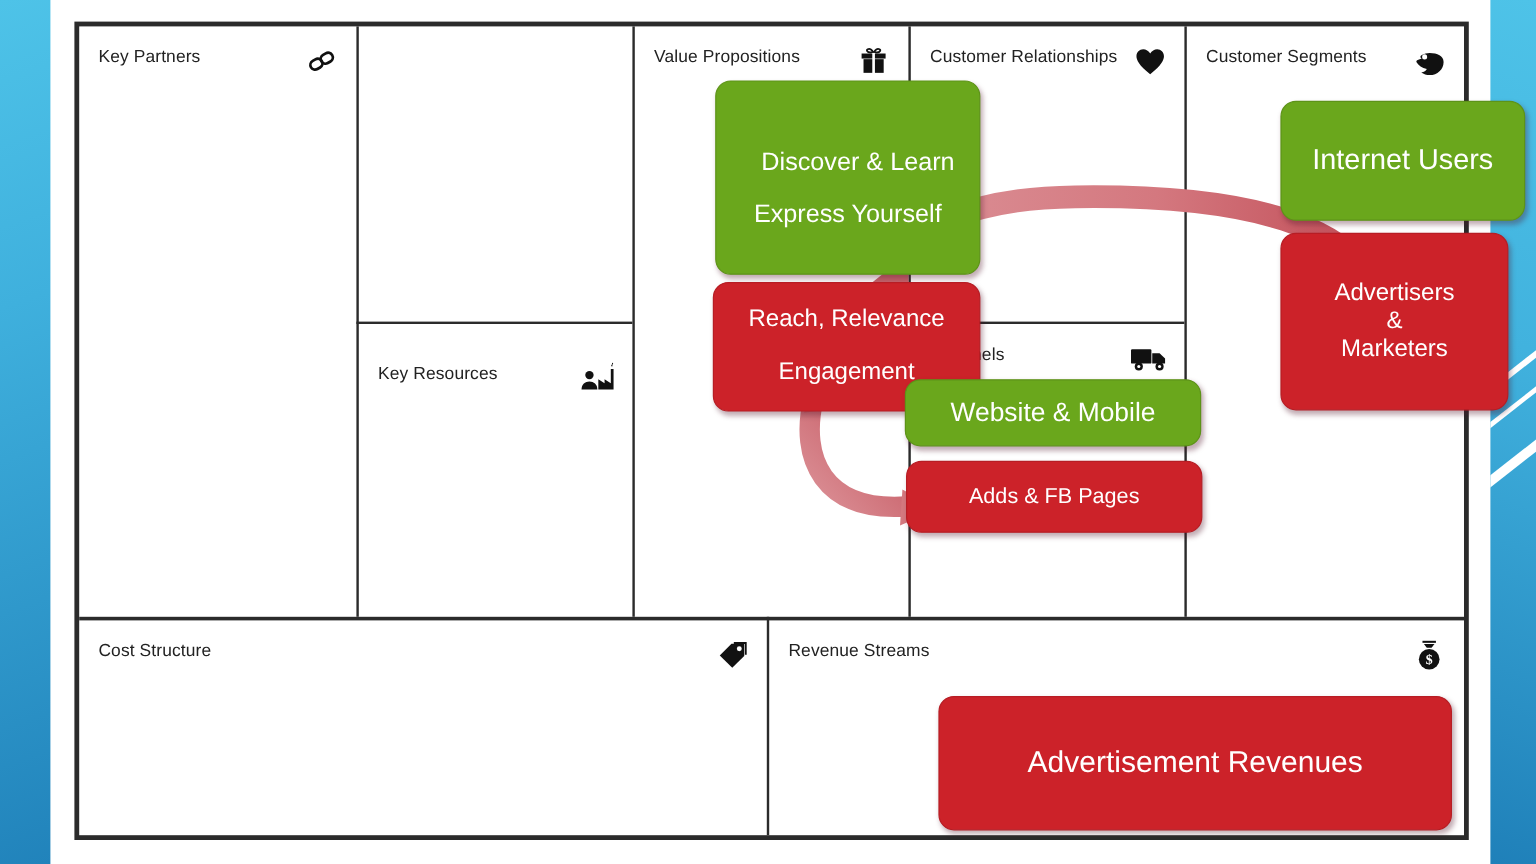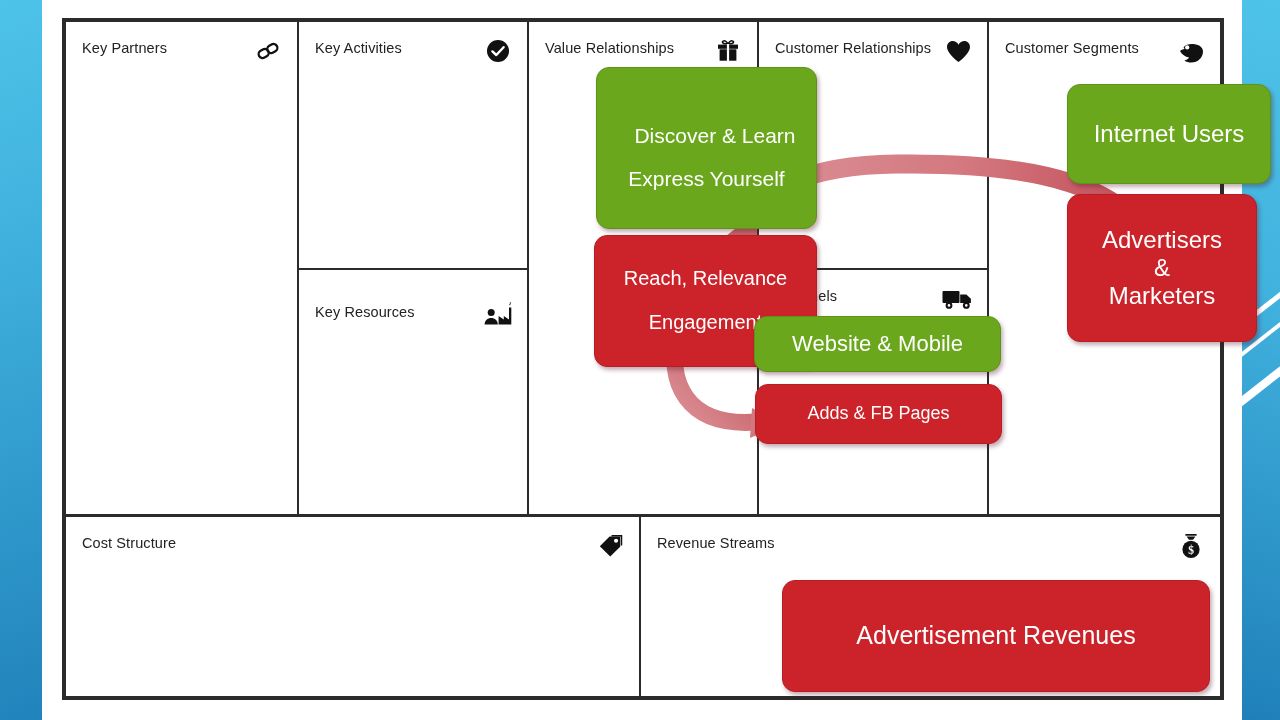--- a/index.html
+++ b/index.html
@@ -168,64 +168,55 @@
       <span class="cell-icon">
         <svg width="26" height="26" viewBox="0 0 24 24">
           <g transform="rotate(-30 12 12)" fill="none" stroke="#111" stroke-width="2.1" stroke-linecap="round">
             <rect x="2.6" y="8.4" width="9.6" height="7.2" rx="3.6"></rect>
             <rect x="11.8" y="8.4" width="9.6" height="7.2" rx="3.6"></rect>
           </g>
         </svg>
       </span>
     </div>
 
-    <div class="cell" style="left:233px; top:0; width:228px; height:246px;">
-      <span class="cell-title">Key Activities</span>
-      <span class="cell-icon">
-        <svg width="24" height="24" viewBox="0 0 24 24">
-          <circle cx="12" cy="12" r="11" fill="#111"></circle>
-          <path d="M6.4 12.4 L10.3 16 L17.6 8.2" fill="none" stroke="#fff" stroke-width="2.4" stroke-linecap="round" stroke-linejoin="round"></path>
-        </svg>
-      </span>
-    </div>
 
     <div class="cell" style="left:233px; top:264px; width:228px; height:244px;">
       <span class="cell-title">Key Resources</span>
       <span class="cell-icon">
         <svg width="30" height="26" viewBox="0 0 30 26">
           <g fill="#111">
             <circle cx="8.2" cy="10.6" r="3.5"></circle>
             <path d="M1.6 22.5 c0-4.2 3-6.6 6.6-6.6 s6.6 2.4 6.6 6.6 z"></path>
             <path d="M15.6 22.5 v-8.4 l5.2 3.3 v-3.3 l5.2 3.3 v-12 h2.3 v17.1 z"></path>
             <path d="M26.2 2.5 c1.6 -1.4 .3 -2.3 1.1 -2.5 l.7 1 c-1.3 1 -.1 1.9 -1 2.6 z"></path>
           </g>
         </svg>
       </span>
     </div>
 
     <div class="cell" style="left:463px; top:0; width:228px; height:492px;">
-      <span class="cell-title">Value Relationships</span>
+      <span class="cell-title">Value Propositions</span>
       <span class="cell-icon">
         <svg width="24" height="24" viewBox="0 0 24 24">
           <g fill="#111">
             <path d="M7.1 2.1 c1.9 -1 3.7 .7 4.5 2.3 c-1.9 .5 -4.3 .3 -5 -.9 c-.4 -.7 -.1 -1.1 .5 -1.4 z
                      M16.9 2.1 c-1.9 -1 -3.7 .7 -4.5 2.3 c1.9 .5 4.3 .3 5 -.9 c.4 -.7 .1 -1.1 -.5 -1.4 z" fill="none" stroke="#111" stroke-width="1.5"></path>
             <rect x="2" y="5.6" width="20" height="4.2"></rect>
             <rect x="3.6" y="10.3" width="16.8" height="11.4"></rect>
             <rect x="10.9" y="5.1" width="2.2" height="17" fill="#fff"></rect>
           </g>
         </svg>
       </span>
 
       <div class="box green" style="left:67px; top:45px; width:221px; height:162px; font-size:21px;">
         <span class="line" style="margin-top:20px;margin-left:17px;">Discover &amp; Learn</span>
         <span class="line" style="margin-top:18px;">Express Yourself</span>
       </div>
 
-      <div class="box red" style="left:65px; top:213px; width:223px; height:132px; font-size:20px;">
+      <div class="box red" style="left:65px; top:213px; width:223px; height:108px; font-size:20px;">
         <span class="line">Reach, Relevance</span>
         <span class="line" style="margin-top:20px;">Engagement</span>
       </div>
     </div>
 
     <div class="cell" style="left:693px; top:0; width:228px; height:222px;">
       <span class="cell-title">Customer Relationships</span>
       <span class="cell-icon">
         <svg width="25" height="23" viewBox="0 0 24 22">
           <path d="M12 21 C3 14 1 9.4 1 6.6 C1 3.4 3.4 1 6.4 1 C8.6 1 10.8 2.3 12 4.4
@@ -268,21 +259,21 @@
                      c1.9 -1.1 4.2 -1.8 6.5 -1.8 c6.4 0 11.6 2.4 11.6 7.5 z"></path>
             <circle cx="10.2" cy="9.4" r="2.1" fill="#fff"></circle>
           </g>
         </svg>
       </span>
 
       <div class="box green" style="left:78px; top:62px; width:204px; height:100px; font-size:24px;">
         <span class="line">Internet Users</span>
       </div>
 
-      <div class="box red" style="left:78px; top:172px; width:190px; height:148px; font-size:24px;text-align:center;">
+      <div class="box red" style="left:78px; top:172px; width:190px; height:148px; font-size:20px;text-align:center;">
         <span class="line">Advertisers</span>
         <span class="line">&amp;</span>
         <span class="line">Marketers</span>
       </div>
     </div>
 
     <div class="cell" style="left:0; top:495px; width:573px; height:179px;">
       <span class="cell-title">Cost Structure</span>
       <span class="cell-icon">
         <svg width="26" height="26" viewBox="0 0 24 24">

